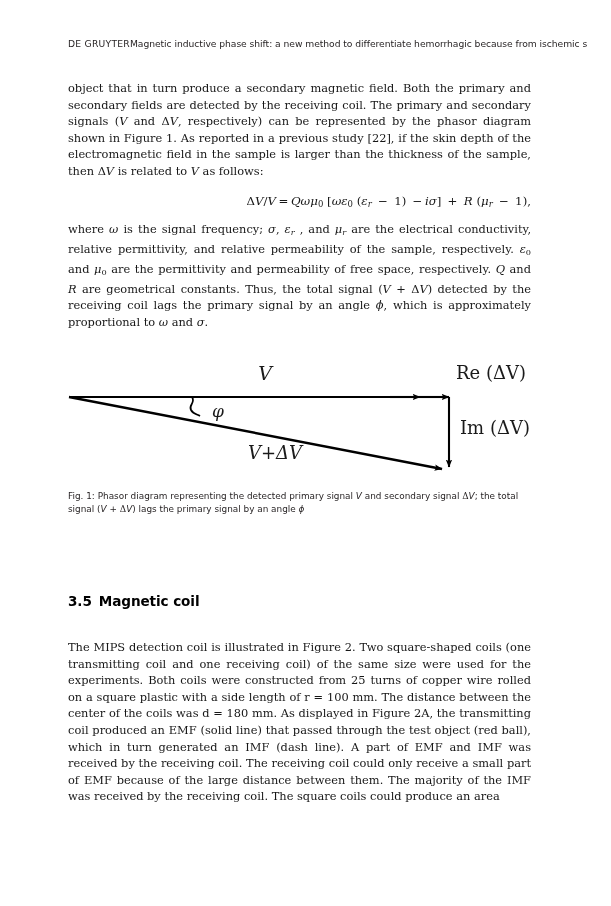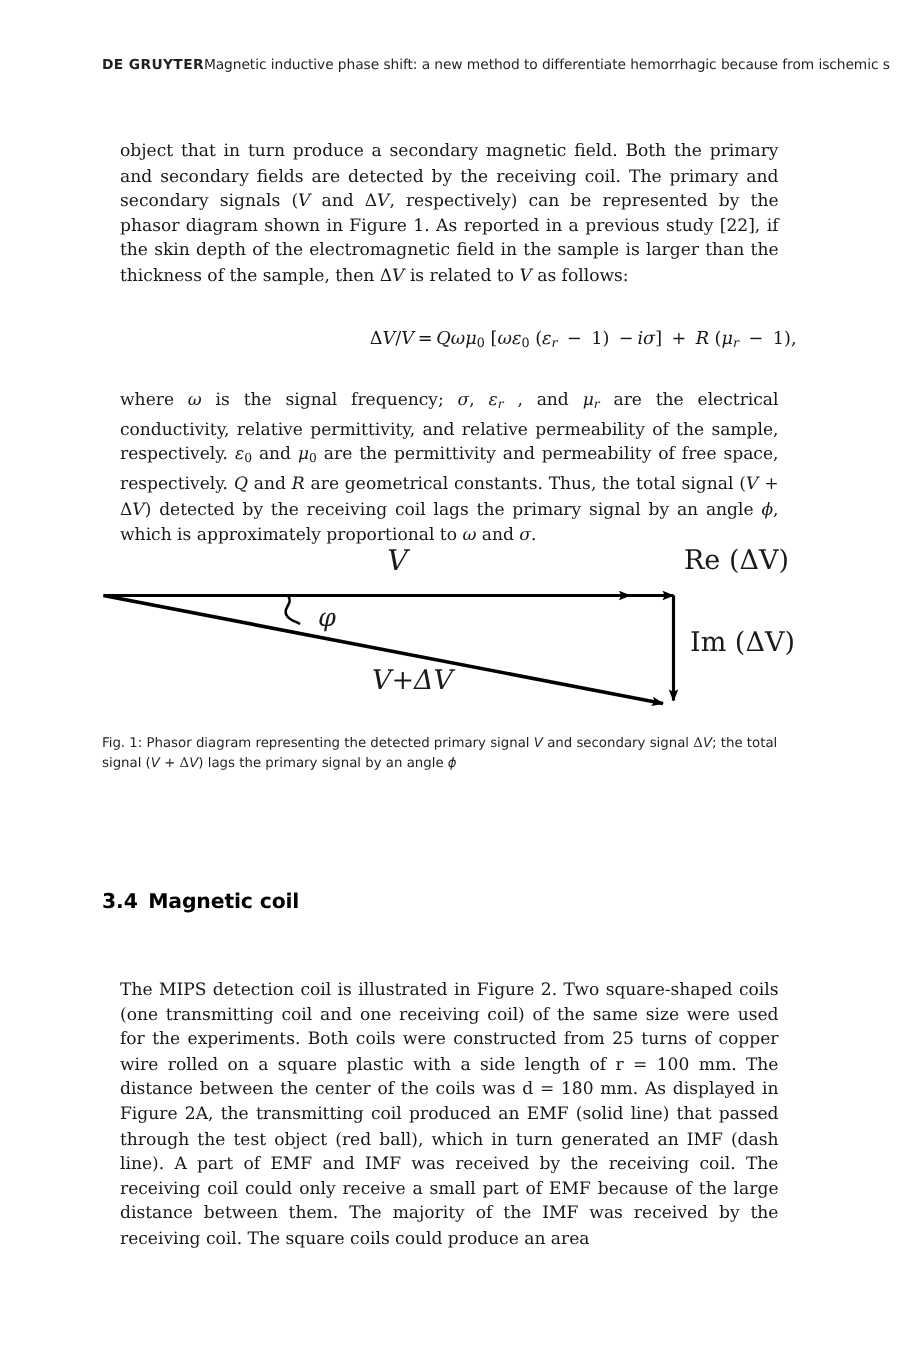--- a/index.html
+++ b/index.html
@@ -24,37 +24,37 @@
     width: 560px;
     height: 18px;
     white-space: nowrap;
     overflow: hidden;
     font-family: "DejaVu Sans", sans-serif;
     font-size: 9.2px;
     color: #231f20;
     letter-spacing: -0.05px;
   }
   .page-header .brand {
-    font-weight: bold;
+    font-weight: normal;
     letter-spacing: 0.25px;
   }
   .page-header .article-title {
     font-weight: normal;
   }
 
   
   .content {
     position: absolute;
     left: 68px;
     top: 80px;
     width: 463px;
   }
 
   p.body-par {
-    margin: 12px;
+    margin: 0;
     text-align: justify;
     text-justify: inter-word;
     font-family: "DejaVu Serif", serif;
     font-size: 11.4px;
     line-height: 16.6px;
     color: #171717;
     hyphens: manual;
   }
 
   
@@ -188,18 +188,18 @@
 
     <text x="152" y="65" font-family="DejaVu Serif, serif" font-style="italic" font-size="17" fill="#1a1a1a" text-anchor="start">φ</text>
   </svg>
 
   <div class="fig-caption">
     <span class="fig-label">Fig. 1:</span><span> Phasor diagram representing the detected primary signal <span class="mi">V</span> and secondary signal <span class="mup">Δ</span><span class="mi">V</span>; the total signal (<span class="mi">V</span> + <span class="mup">Δ</span><span class="mi">V</span>) lags the primary signal by an angle <span class="mi">ϕ</span></span>
   </div>
 </div>
 
 <h2 class="section-heading">
-  <span class="sec-num">3.4</span><span>Magnetic coil</span>
+  <span class="sec-num">3.5</span><span>Magnetic coil</span>
 </h2>
 
 <div class="content-lower">
   <p class="body-par">The MIPS detection coil is illustrated in Figure 2. Two square-shaped coils (one transmitting coil and one receiving coil) of the same size were used for the experiments. Both coils were constructed from 25 turns of copper wire rolled on a square plastic with a side length of r = 100 mm. The distance between the center of the coils was d = 180 mm. As displayed in Figure 2A, the transmitting coil produced an EMF (solid line) that passed through the test object (red ball), which in turn generated an IMF (dash line). A part of EMF and IMF was received by the receiving coil. The receiving coil could only receive a small part of EMF because of the large distance between them. The majority of the IMF was received by the receiving coil. The square coils could produce an area</p>
 </div>
 
 </body></html>

